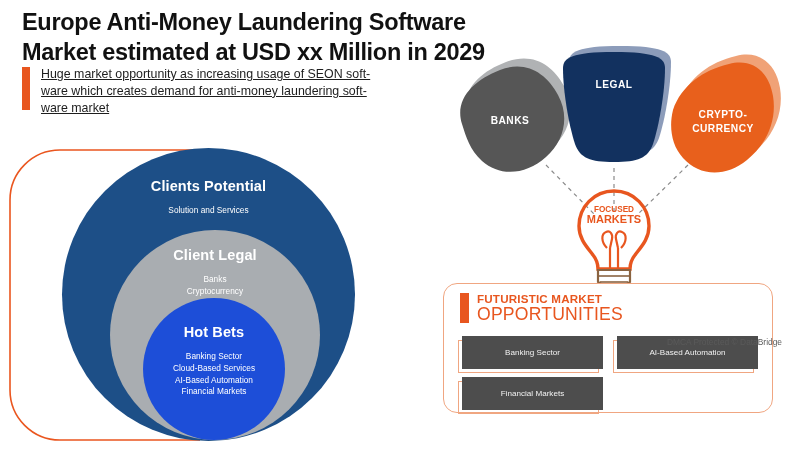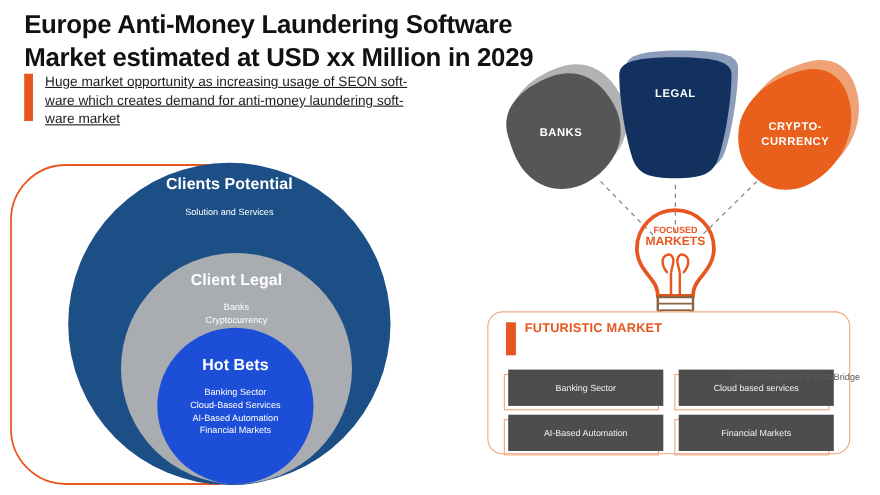--- a/index.html
+++ b/index.html
@@ -98,21 +98,21 @@
     font-size: 14.5px;
     font-weight: bold;
     letter-spacing: 0.1px;
   }
   .circle-sub {
     font-size: 8.3px;
     line-height: 1.42;
     white-space: pre-line;
     margin-top: 11px;
   }
-  #circle-outer .circle-title { margin-top: 12px; }
+  #circle-outer .circle-title { margin-top: 30px; }
   #circle-middle .circle-title { margin-top: 17px; }
   #circle-inner .circle-title { margin-top: 26px; }
   #orange-stadium {
     position: absolute;
     left: 0;
     top: 0;
     width: 400px;
     height: 310px;
     overflow: visible;
   }
@@ -301,31 +301,28 @@
       <text class="bulb-label" x="174" y="192" style="font-size:8.2px">FOCUSED</text>
       <text class="bulb-label" x="174" y="203" style="font-size:11px">MARKETS</text>
     </g>
   </svg>
 
   <div id="opps-panel">
     <div id="opps-head">
       <div id="opps-bar"></div>
       <div id="opps-titles">
         <div id="opps-title-top">FUTURISTIC MARKET</div>
+        <div id="opps-title-main">OPPORTUNITIES</div>
       </div>
     </div>
 
     <div id="opps-grid">
       <div class="opp-cell">
         <div class="opp-shadow"></div>
         <div class="opp-box">Banking Sector</div>
-      </div>
-      <div class="opp-cell">
-        <div class="opp-shadow"></div>
-        <div class="opp-box">Cloud based services</div>
       </div>
       <div class="opp-cell">
         <div class="opp-shadow"></div>
         <div class="opp-box">AI-Based Automation</div>
       </div>
       <div class="opp-cell">
         <div class="opp-shadow"></div>
         <div class="opp-box">Financial Markets</div>
       </div>
     </div>

